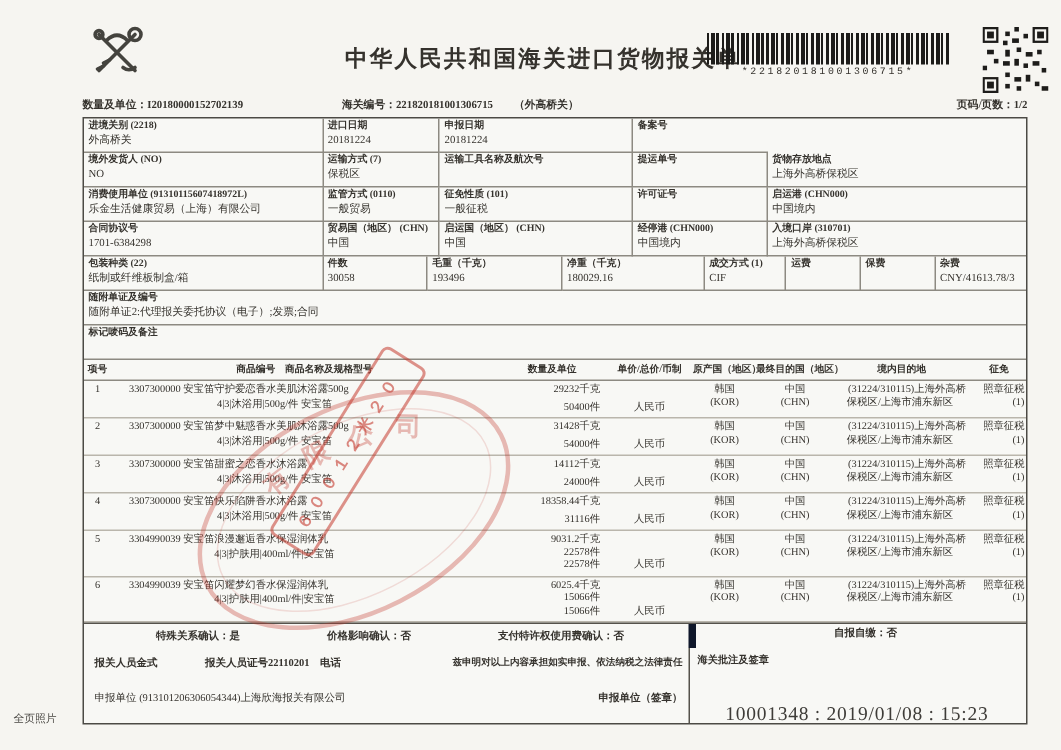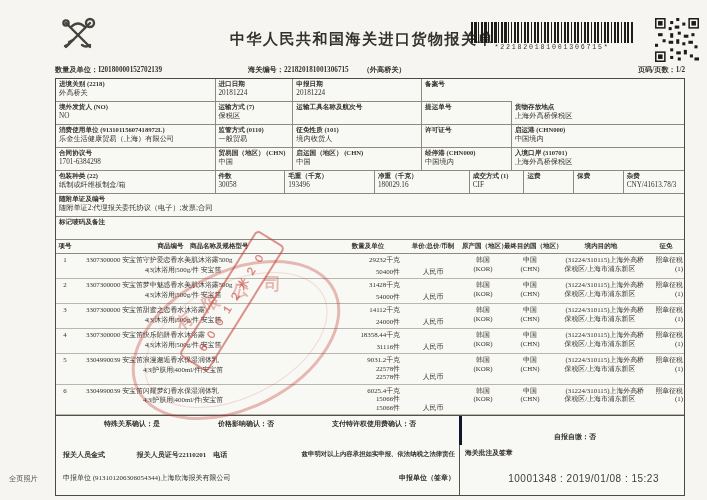--- a/index.html
+++ b/index.html
@@ -9,21 +9,21 @@
 
 .hdr{position:relative;height:58px}
 .logo{position:absolute;left:2px;top:8px;opacity:.85}
 .title{position:absolute;left:50%;top:24px;transform:translateX(-53%);font-size:15px;font-weight:bold;letter-spacing:1.5px;white-space:nowrap}
 .bcwrap{position:absolute;right:52px;top:16px;width:162px;text-align:center}
 .bars{height:21px;background:repeating-linear-gradient(90deg,#1d1c1a 0 1.5px,transparent 1.5px 3px,#1d1c1a 3px 5.5px,transparent 5.5px 6.5px,#1d1c1a 6.5px 8px,transparent 8px 10px)}
 .bcnum{font-size:6.6px;letter-spacing:1.8px;margin-top:1px;font-family:"Liberation Mono","DejaVu Sans Mono",monospace;white-space:nowrap}
 .qr{position:absolute;right:-14px;top:12px;width:44px;height:44px}
 
 .preline{display:flex;align-items:baseline;font-size:7.2px;margin:1px 0 3px;white-space:nowrap}
-.preline .p2{margin-left:86px}.preline .p2b{margin-left:14px}.preline .p3{margin-left:auto}
+.preline .p2{margin-left:66px}.preline .p2b{margin-left:14px}.preline .p3{margin-left:auto}
 .preline span{font-weight:bold}
 
 .tbl{border:1.4px solid #4c4a45;background:rgba(255,255,255,.28)}
 .g5{display:grid;grid-template-columns:25.4% 12.4% 20.5% 14.3% auto}
 .g8{display:grid;grid-template-columns:25.4% 11.1% 14.3% 15.1% 8.7% 7.9% 7.9% auto}
 .cell{border-right:1px solid #8d8a82;border-bottom:1px solid #8d8a82;padding:1px 3px;min-height:23px;overflow:hidden}
 .g5 .cell:last-child,.g8 .cell:last-child{border-right:none}
 .lab{font-size:6.6px;font-weight:bold;line-height:8.5px;white-space:nowrap}
 .val{font-size:7.2px;line-height:9px;white-space:nowrap}
 .wide{border-bottom:1px solid #8d8a82;padding:1px 3px;min-height:23px}
@@ -39,32 +39,32 @@
 .qty div:empty{display:none}
 .cur{display:flex;flex-direction:column;justify-content:flex-end;text-align:center;padding-bottom:2px}
 .org,.dst{text-align:center;padding-top:2px}
 .dom{text-align:right;padding-top:2px;padding-right:2px}
 .dom div:last-child{text-align:center}
 .lv{text-align:right;padding:2px 3px 0 0}
 
 .confirm{display:grid;grid-template-columns:403px auto;border-top:1px solid #55524b;font-size:7px;font-weight:bold}
 .confirm-left{display:flex;padding:3px 0 3px 48px;white-space:nowrap}
 .confirm-left span{margin-right:58px}
-.confirm-right{border-left:3px solid #0f172a;padding:16px 0 3px 92px;white-space:nowrap}
+.confirm-right{border-left:5px solid #0f172a;padding:1px 0 3px 92px;white-space:nowrap}
 .decl{display:grid;grid-template-columns:403px auto;min-height:50px}
 .decl-left{padding:5px 4px 3px 7px}
 .dline1{display:flex;font-size:7px;font-weight:bold;white-space:nowrap}
 .dline1 .w1{width:76px}.dline1 .w2{width:79px}.dline1 .w3{width:91px}
 .dline1 .stmt{font-size:6.4px}
 .dline2{display:flex;font-size:7px;margin-top:13px;white-space:nowrap}
 .dline2 .seal{margin-left:auto;font-weight:bold}
 .decl-right{border-left:1px solid #55524b;font-size:6.8px;font-weight:bold;padding:3px 5px}
 
 .foot-l{position:absolute;left:9px;bottom:16px;font-size:7.2px;color:#4a4844}
-.foot-r{position:absolute;right:48px;bottom:16px;font-size:10px;font-family:Liberation Sans, sans-serif;color:#3e3c38;letter-spacing:.5px}
+.foot-r{position:absolute;right:48px;bottom:16px;font-size:13px;font-family:Liberation Serif, serif;color:#3e3c38;letter-spacing:.5px}
 
 .stamp{position:absolute;pointer-events:none;z-index:5}
 .stamp-code{left:158px;top:284px;width:148px;height:34px;border:2px solid rgba(196,59,46,.55);border-radius:5px;transform:rotate(-58deg);display:flex;align-items:center;justify-content:center;font-size:11px;letter-spacing:4px;color:rgba(196,59,46,.6);font-weight:bold;white-space:nowrap}
 .stamp-oval{left:118px;top:262px;width:236px;height:156px;transform:rotate(-27deg);opacity:.6}
 </style>
 </head>
 <body>
 
 <div class="doc">
 
@@ -179,21 +179,21 @@
       <div class="cell">
         <div class="lab"><span>消费使用单位</span> <span>(91310115607418972L)</span></div>
         <div class="val">乐金生活健康贸易（上海）有限公司</div>
       </div>
       <div class="cell">
         <div class="lab"><span>监管方式</span> <span>(0110)</span></div>
         <div class="val">一般贸易</div>
       </div>
       <div class="cell">
         <div class="lab"><span>征免性质</span> <span>(101)</span></div>
-        <div class="val">境内收货人</div>
+        <div class="val">一般征税</div>
       </div>
       <div class="cell">
         <div class="lab">许可证号</div>
         <div class="val"></div>
       </div>
       <div class="cell">
         <div class="lab"><span>启运港</span> <span>(CHN000)</span></div>
         <div class="val">中国境内</div>
       </div>
     </div>

